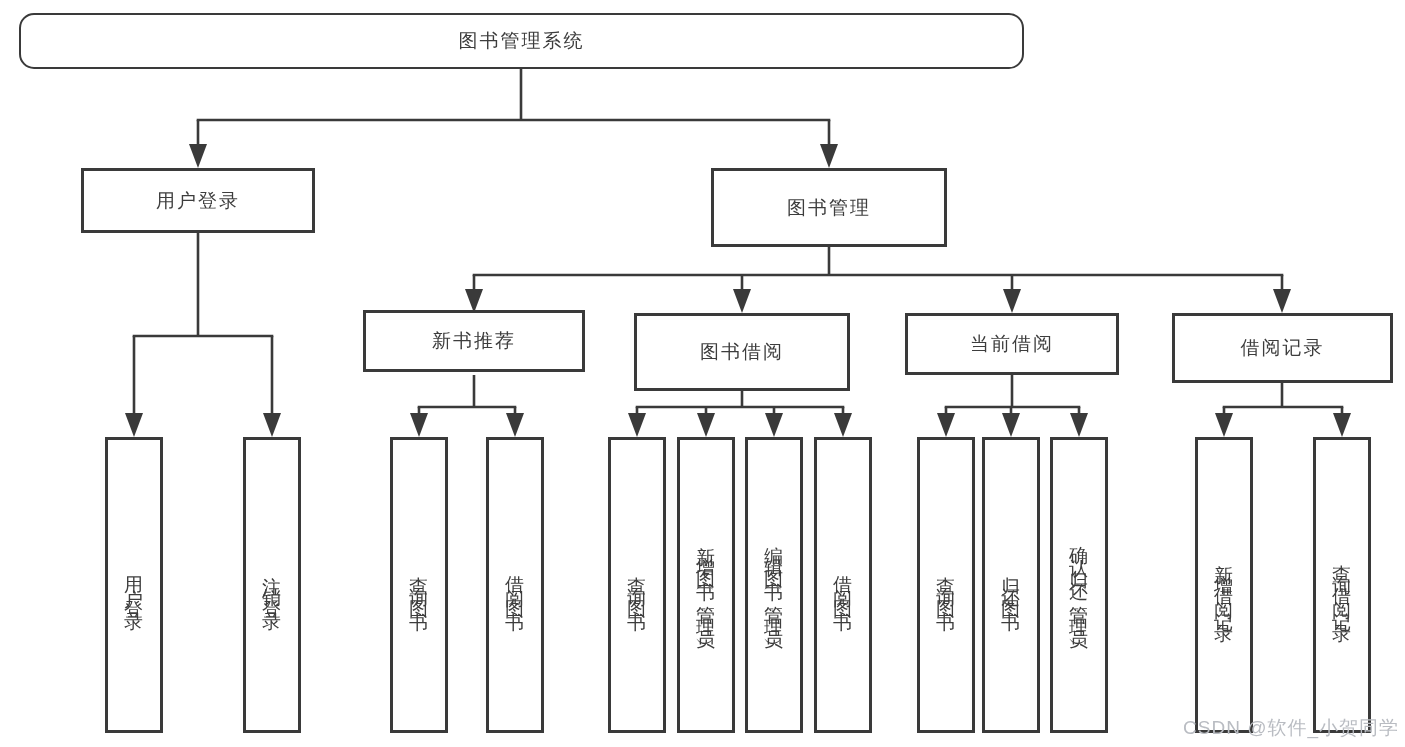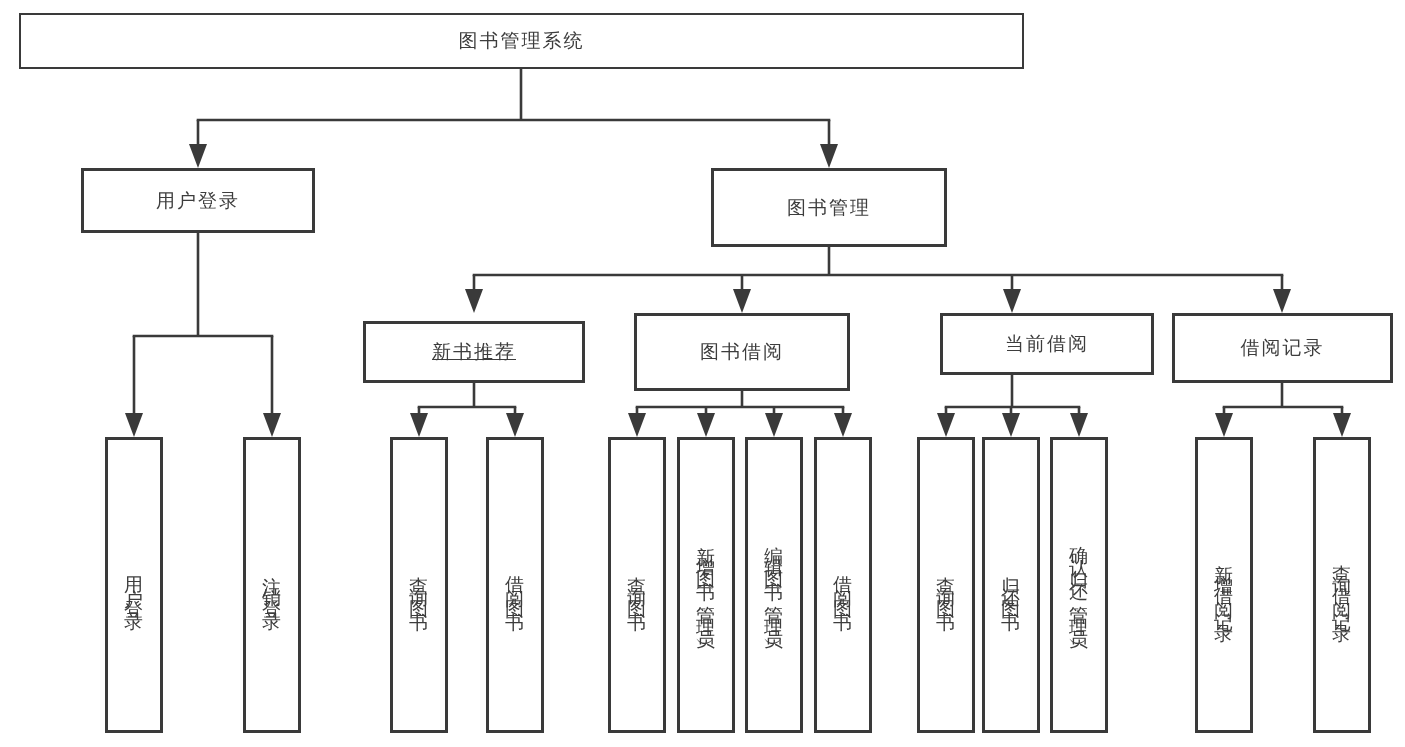--- a/index.html
+++ b/index.html
@@ -77,38 +77,38 @@
       <line x1="1079" y1="407" x2="1079" y2="421" stroke="#3a3a3a" stroke-width="2.6"></line>
       <polygon points="1079,437 1070,413 1088,413" fill="#3a3a3a"></polygon>
       <line x1="1282" y1="375" x2="1282" y2="407" stroke="#3a3a3a" stroke-width="2.6"></line>
       <line x1="1222.7" y1="407" x2="1343.3" y2="407" stroke="#3a3a3a" stroke-width="2.6"></line>
       <line x1="1224" y1="407" x2="1224" y2="421" stroke="#3a3a3a" stroke-width="2.6"></line>
       <polygon points="1224,437 1215,413 1233,413" fill="#3a3a3a"></polygon>
       <line x1="1342" y1="407" x2="1342" y2="421" stroke="#3a3a3a" stroke-width="2.6"></line>
       <polygon points="1342,437 1333,413 1351,413" fill="#3a3a3a"></polygon>
     </svg>
 
-  <div class="box root" style="left:19px;top:13px;width:1005px;height:56px;">
+  <div class="box root" style="left:19px;top:13px;width:1005px;height:56px;border-radius:15px;">
     <span>图书管理系统</span>
   </div>
 
   <div class="box" style="left:81px;top:168px;width:234px;height:65px;">
     <span>用户登录</span>
   </div>
   <div class="box" style="left:711px;top:168px;width:236px;height:79px;">
     <span>图书管理</span>
   </div>
 
-  <div class="box" style="left:363px;top:321px;width:222px;height:62px;text-decoration:underline;">
+  <div class="box" style="left:363px;top:310px;width:222px;height:62px;">
     <span>新书推荐</span>
   </div>
   <div class="box" style="left:634px;top:313px;width:216px;height:78px;font-family:Liberation Mono, monospace;">
     <span>图书借阅</span>
   </div>
-  <div class="box" style="left:940px;top:313px;width:214px;height:62px;">
+  <div class="box" style="left:905px;top:313px;width:214px;height:62px;">
     <span>当前借阅</span>
   </div>
   <div class="box" style="left:1172px;top:313px;width:221px;height:70px;">
     <span>借阅记录</span>
   </div>
 
   <div class="box" style="left:105px;top:437px;width:58px;height:296px;">
     <span class="vlabel">用户登录</span>
   </div>
   <div class="box" style="left:243px;top:437px;width:58px;height:296px;">
@@ -145,13 +145,16 @@
     <span class="vlabel">确认归还（管理员）</span>
   </div>
 
   <div class="box" style="left:1195px;top:437px;width:58px;height:296px;">
     <span class="vlabel">新增借阅记录</span>
   </div>
   <div class="box" style="left:1313px;top:437px;width:58px;height:296px;">
     <span class="vlabel">查询借阅记录</span>
   </div>
 
+  <div id="watermark">
+    <span>CSDN @软件_小贺同学</span>
+  </div>
 </div>
 
 </body></html>

